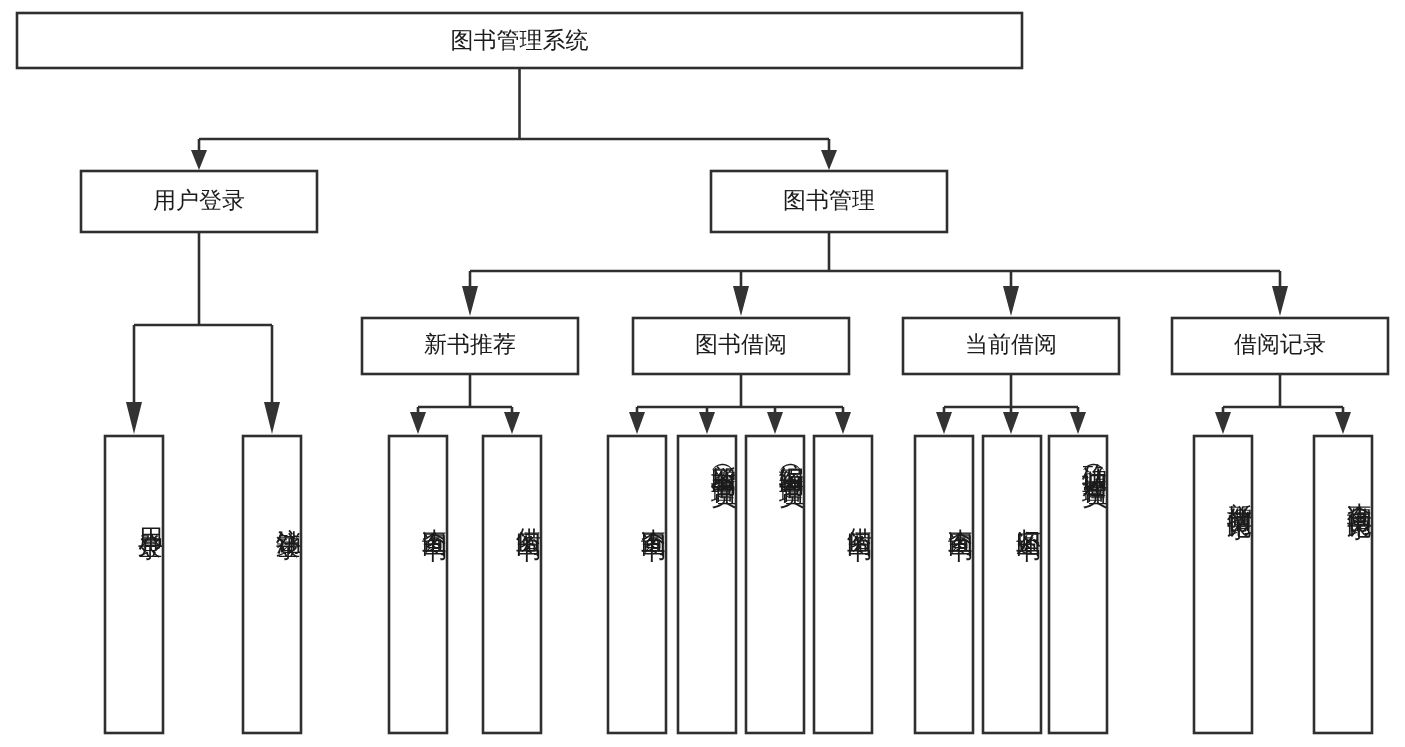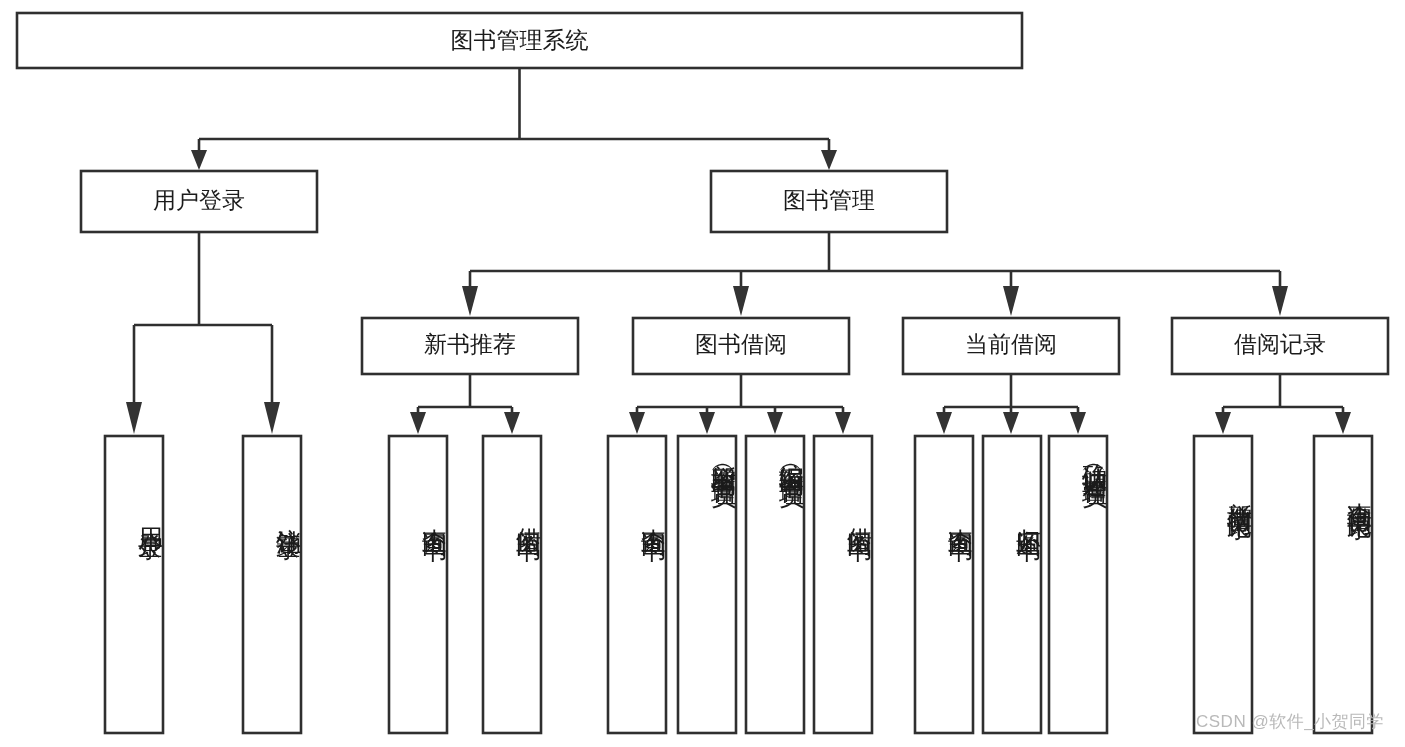--- a/index.html
+++ b/index.html
@@ -197,15 +197,14 @@
   <div class="node-label-v" style="left:608px; top:508px; width:58px; justify-content:center; display:flex;">查询图书</div>
   <div class="node-label-v" style="left:678px; top:444px; width:58px; justify-content:center; display:flex;">新增图书（管理员）</div>
   <div class="node-label-v" style="left:746px; top:444px; width:58px; justify-content:center; display:flex;">编辑图书（管理员）</div>
   <div class="node-label-v" style="left:814px; top:508px; width:58px; justify-content:center; display:flex;">借阅图书</div>
   <div class="node-label-v" style="left:915px; top:508px; width:58px; justify-content:center; display:flex;">查询图书</div>
   <div class="node-label-v" style="left:983px; top:508px; width:58px; justify-content:center; display:flex;">归还图书</div>
   <div class="node-label-v" style="left:1049px; top:444px; width:58px; justify-content:center; display:flex;">确认归还（管理员）</div>
   <div class="node-label-v" style="left:1194px; top:482px; width:58px; justify-content:center; display:flex;">新增借阅记录</div>
   <div class="node-label-v" style="left:1314px; top:482px; width:58px; justify-content:center; display:flex;">查询借阅记录</div>
 
-  <div class="watermark" style="left:1196px; top:710px;">CSDN @软件_小贺同学</div>
 
 </div>
 
 </body></html>

